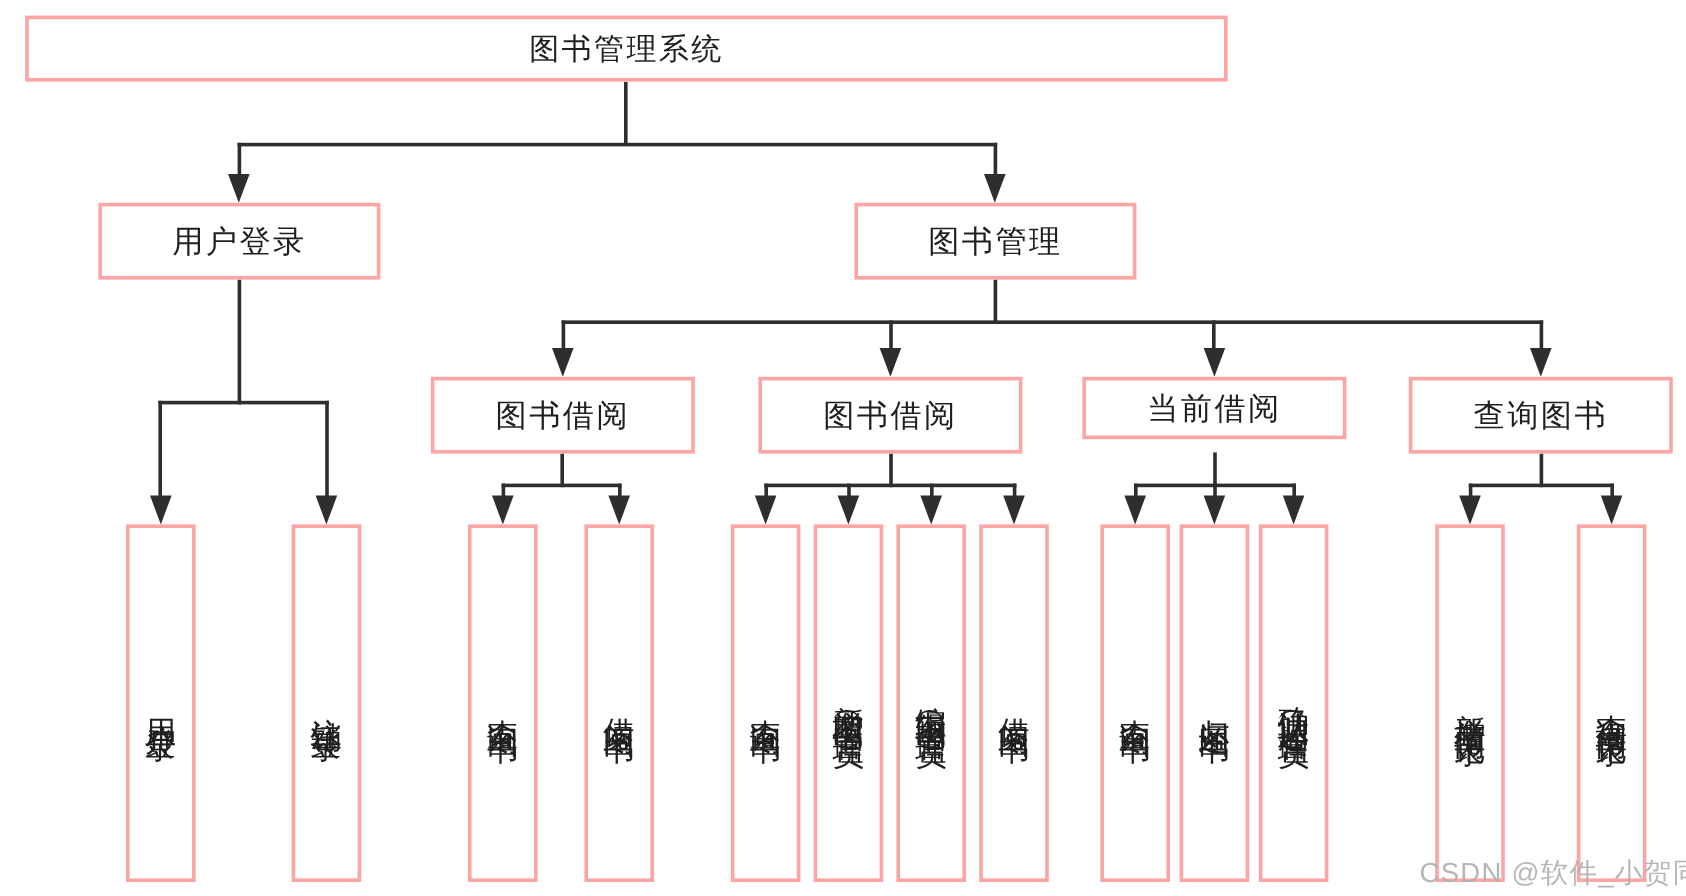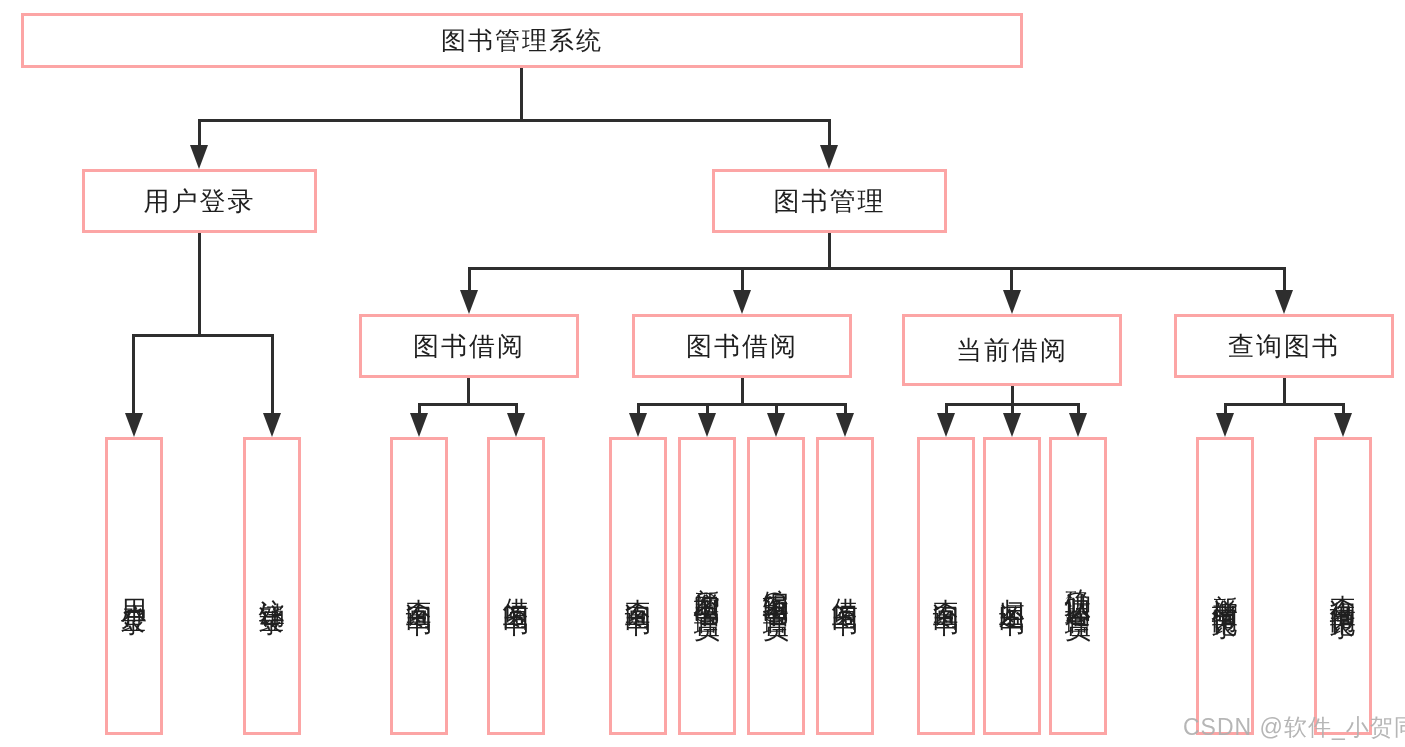--- a/index.html
+++ b/index.html
@@ -47,21 +47,21 @@
   </div>
 
   <div class="node h" style="left:359px;top:314px;width:220px;height:64px;">
     <span>图书借阅</span>
   </div>
 
   <div class="node h" style="left:632px;top:314px;width:220px;height:64px;font-family:Liberation Serif, serif;">
     <span>图书借阅</span>
   </div>
 
-  <div class="node h" style="left:902px;top:314px;width:220px;height:72px;">
+  <div class="node h" style="left:902px;top:314px;width:220px;height:52px;">
     <span>当前借阅</span>
   </div>
 
   <div class="node h" style="left:1174px;top:314px;width:220px;height:64px;">
     <span>查询图书</span>
   </div>
 
   <div class="node v" style="left:105px;">
     <span class="vtext">用户登录</span>
   </div>

